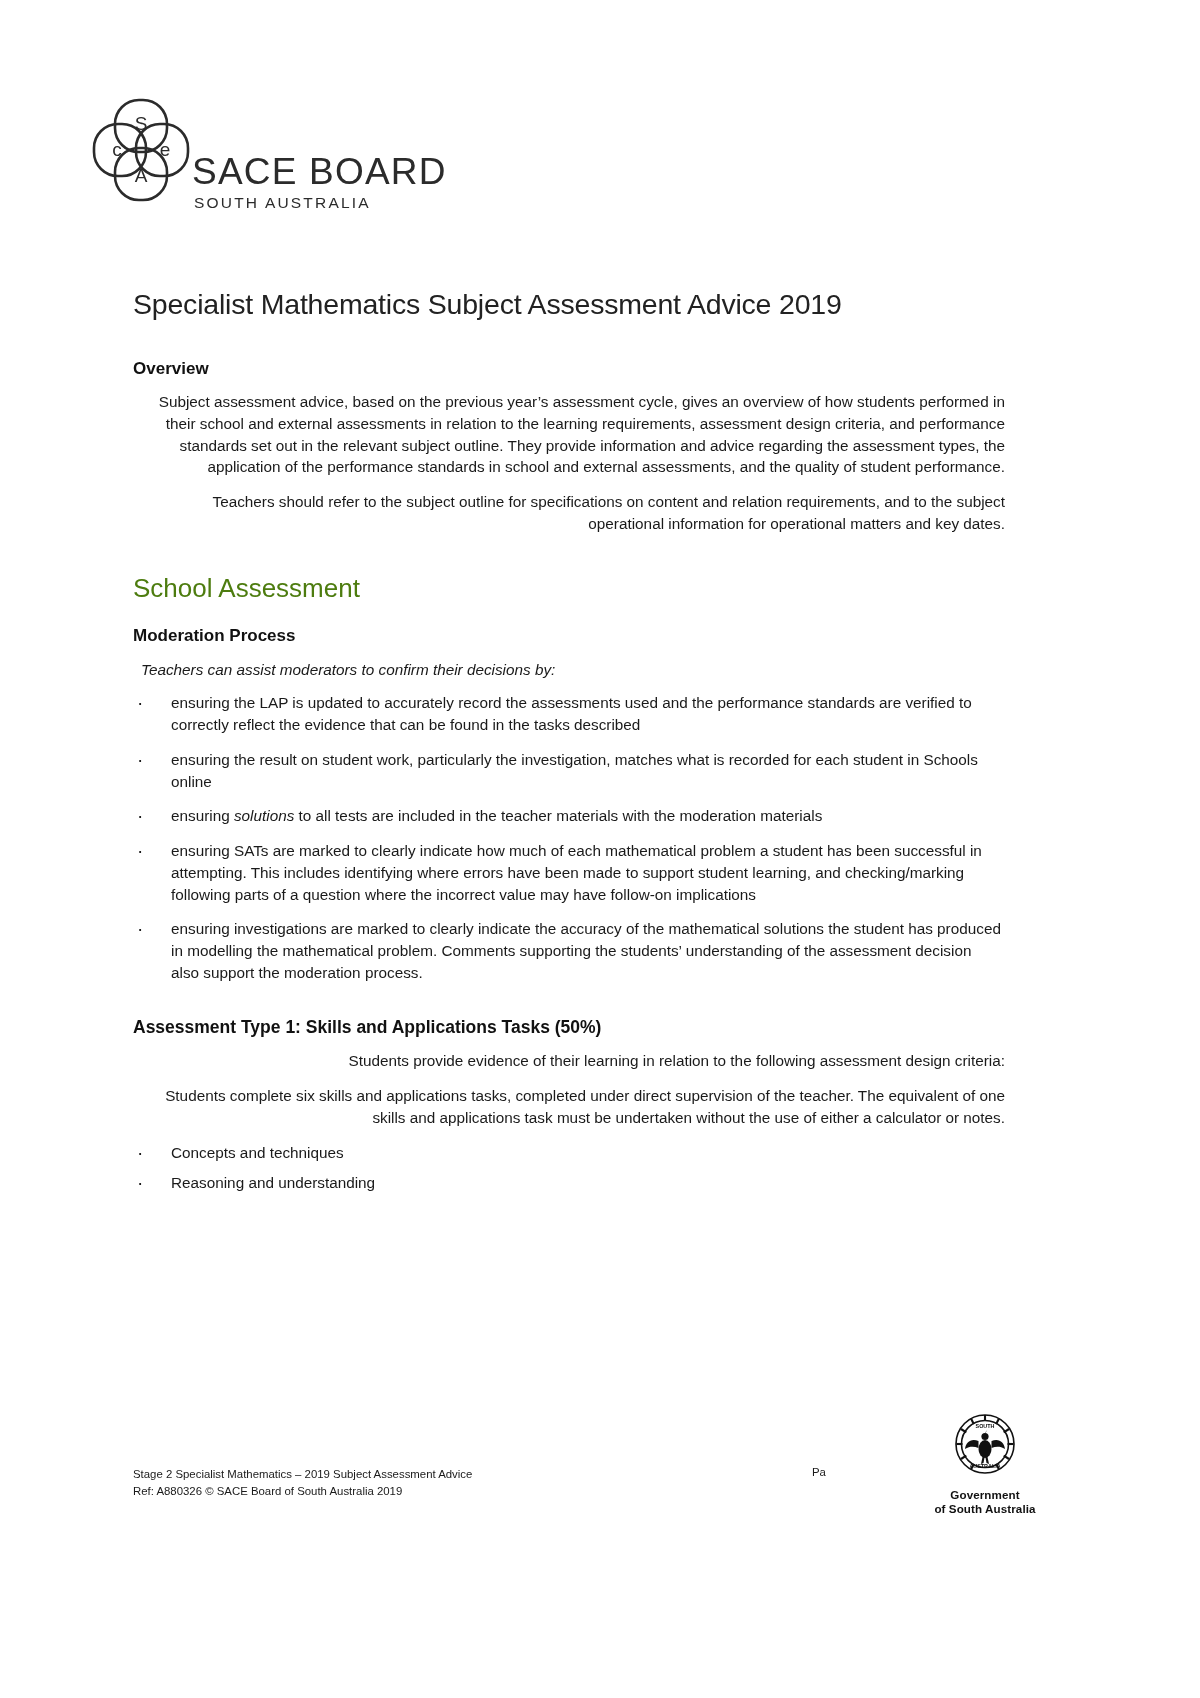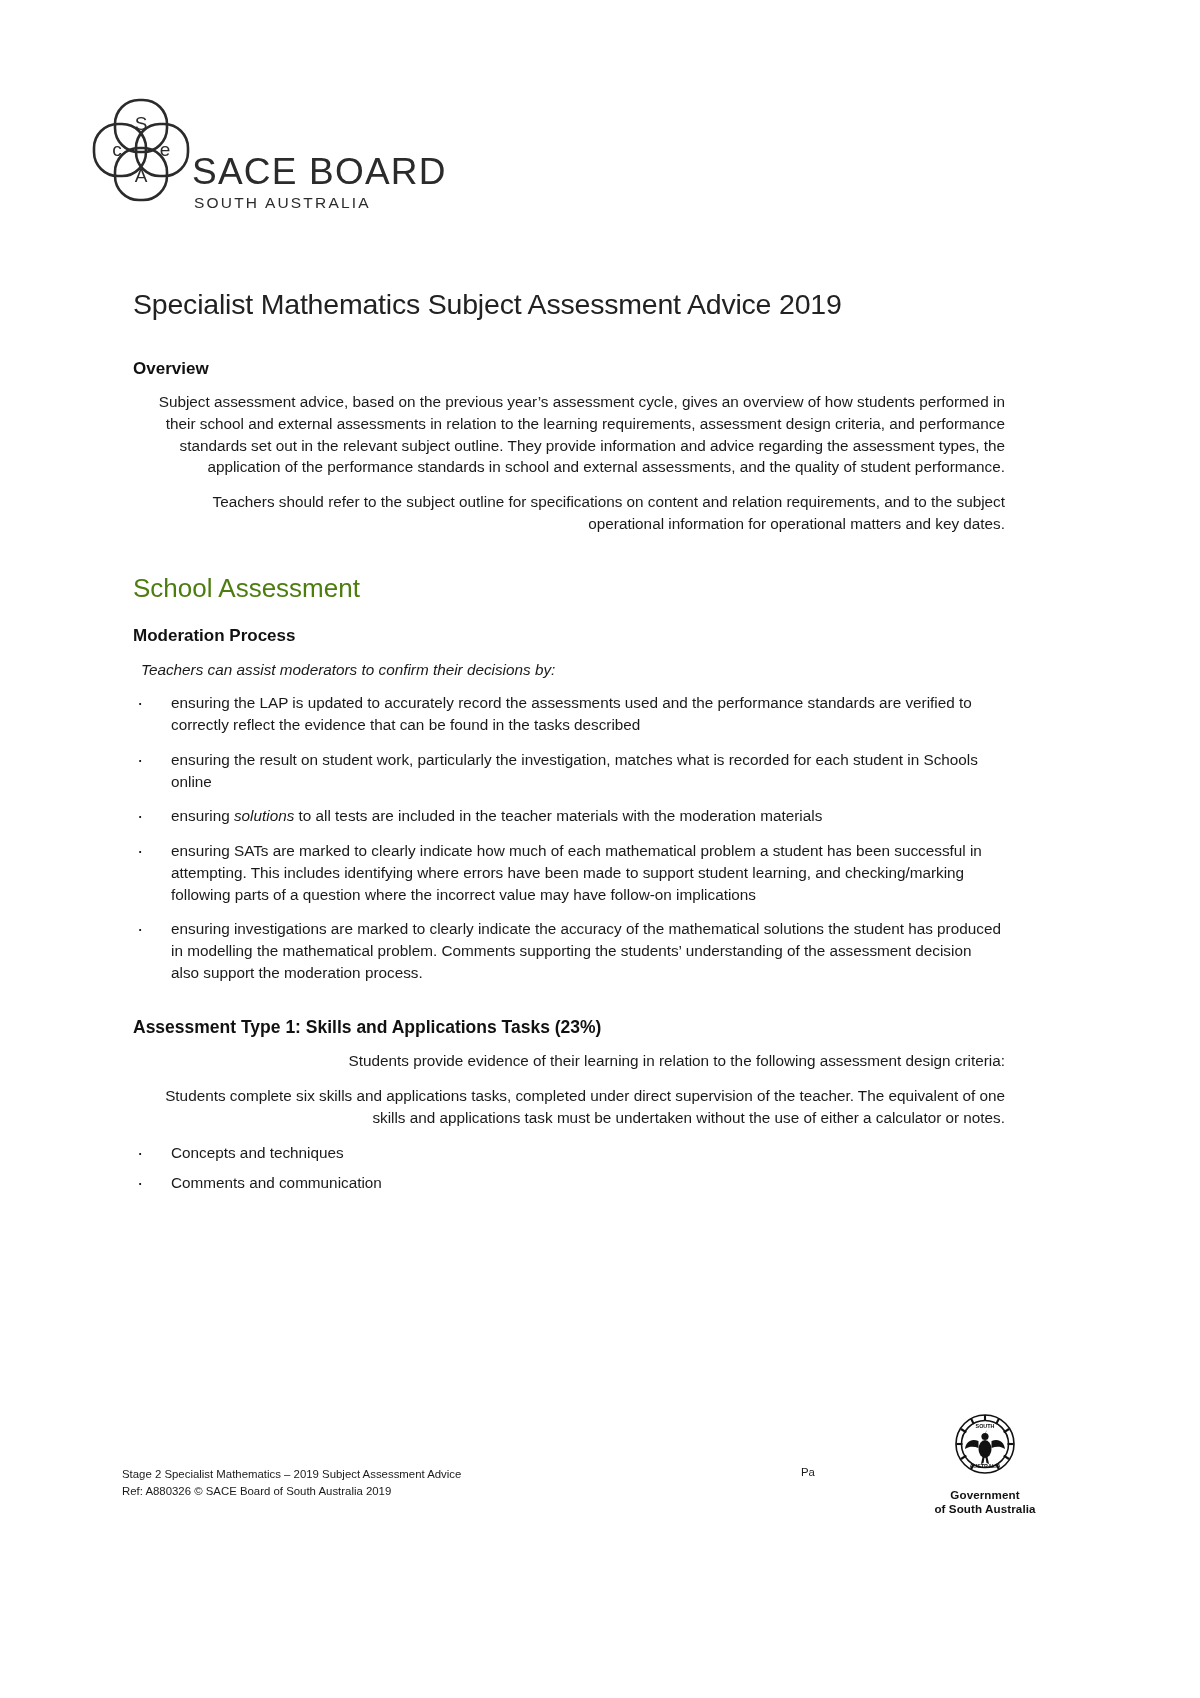--- a/index.html
+++ b/index.html
@@ -109,21 +109,21 @@
     line-height: 1.42;
     color: #1a1a1a;
   }
   ul.bullets.tight > li { margin-bottom: 9px; }
 
   em.it { font-style: italic; }
 
   
   .footer {
     position: absolute;
-    left: 122px;
+    left: 133px;
     top: 1466px;
     width: 940px;
     height: 60px;
   }
   .footer-text {
     position: absolute;
     left: 0;
     top: 0;
     font-size: 11.4px;
     line-height: 1.52;
@@ -208,30 +208,30 @@
         <span>ensuring </span><em class="it">solutions</em><span> to all tests are included in the teacher materials with the moderation materials</span>
       </li>
       <li>
         <span>ensuring SATs are marked to clearly indicate how much of each mathematical problem a student has been successful in attempting. This includes identifying where errors have been made to support student learning, and checking/marking following parts of a question where the incorrect value may have follow-on implications</span><em class="it"></em><span></span>
       </li>
       <li>
         <span>ensuring investigations are marked to clearly indicate the accuracy of the mathematical solutions the student has produced in modelling the mathematical problem. Comments supporting the students’ understanding of the assessment decision also support the moderation process.</span><em class="it"></em><span></span>
       </li>
     </ul>
 
-    <h3 class="at-title">Assessment Type 1: Skills and Applications Tasks (23%)</h3>
+    <h3 class="at-title">Assessment Type 1: Skills and Applications Tasks (50%)</h3>
     <p class="body-text">Students provide evidence of their learning in relation to the following assessment design criteria:</p>
     <p class="body-text">Students complete six skills and applications tasks, completed under direct supervision of the teacher. The equivalent of one skills and applications task must be undertaken without the use of either a calculator or notes.</p>
 
     <ul class="bullets tight">
       <li>
         <span>Concepts and techniques</span>
       </li>
       <li>
-        <span>Comments and communication</span>
+        <span>Reasoning and understanding</span>
       </li>
     </ul>
 
   </div>
 
   <div class="footer">
     <div class="footer-text">
       <div>Stage 2 Specialist Mathematics – 2019 Subject Assessment Advice</div>
       <div>Ref: A880326  © SACE Board of South Australia 2019</div>
     </div>

